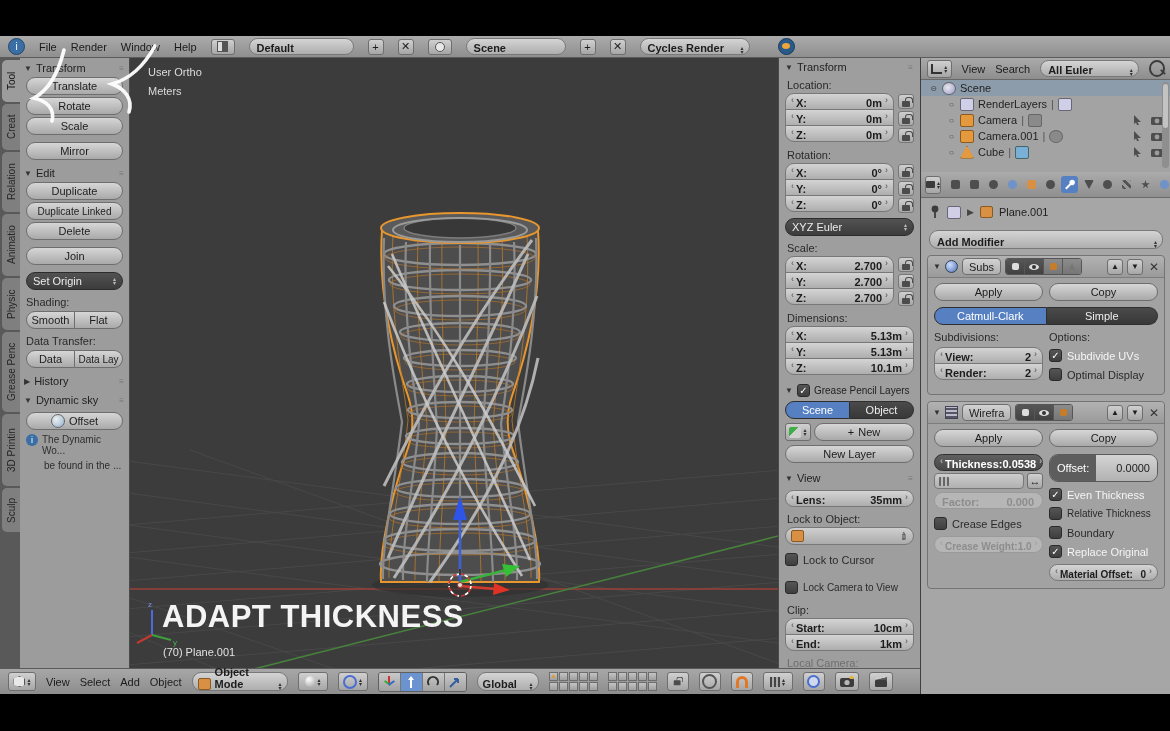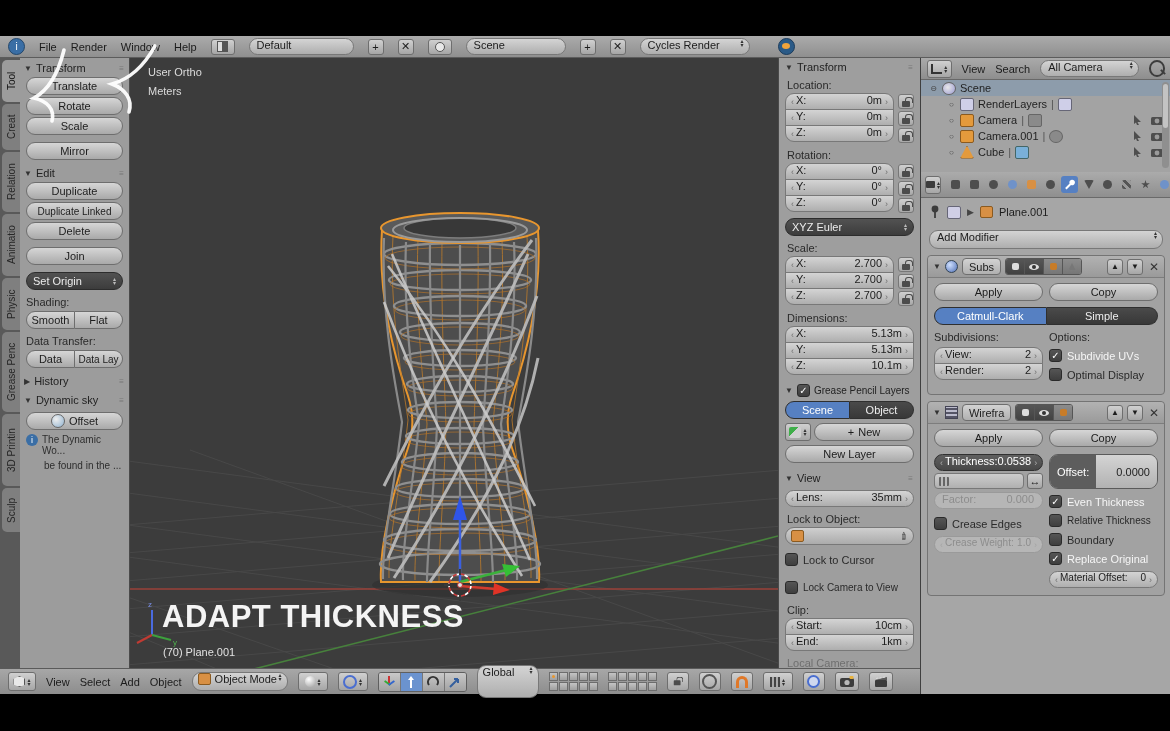--- a/index.html
+++ b/index.html
@@ -2,22 +2,22 @@
 <html><head>
 <meta charset="utf-8">
 <style>
   html,body{margin:0;padding:0;background:#000;}
   .stage{position:relative;width:1170px;height:731px;background:#000;overflow:hidden;
          font-family:"Liberation Sans","DejaVu Sans",sans-serif;font-size:11px;color:#1d1d1d;
          -webkit-font-smoothing:antialiased;}
   .ui{position:absolute;left:0;top:36px;width:1170px;height:658px;background:#3c3c3c;}
 
   
-  .f{display:flex;align-items:flex-start;height:17px;padding:0 5px;border:1px solid #787878;
-     border-radius:9px;background:linear-gradient(#d4d4d4,#aeaeae);color:#1c1c1c;box-sizing:border-box;}
+  .f{display:flex;align-items:flex-end;height:17px;padding:0 5px;border:1px solid #787878;
+     border-radius:9px;background:linear-gradient(#d4d4d4,#aeaeae);color:#1c1c1c;box-sizing:border-box;font-weight:bold;}
   .f .k{margin-left:2px;white-space:nowrap;}
   .f .v{margin-left:auto;margin-right:3px;white-space:nowrap;}
   .f .a{font-size:9px;color:#444;opacity:.65;line-height:17px;}
   .f.dark{background:linear-gradient(#606060,#484848);color:#fff;border-color:#303030;}
   .f.dark .a{color:#ddd;}
   .f.dis{background:#b6b6b6;color:#8d8d8d;border-color:#9a9a9a;}
   .f.dis .a{color:#999;}
   .stack .f{border-radius:0;margin-top:-1px;}
   .stack .f:first-child{border-radius:9px 9px 0 0;margin-top:0;}
   .stack .f:last-child{border-radius:0 0 9px 9px;}
@@ -139,21 +139,21 @@
   .tg:first-child{border-left:none;}
   .tg.darkbg{background:linear-gradient(#565656,#424242);}
   .tg .dot{width:7px;height:7px;border-radius:2px;background:#3a3a3a;}
   .tg.darkbg .dot{background:#ddd;}
   .eyeg{width:10px;height:6px;border-radius:50%;background:#ddd;position:relative;}
   .eyeg::after{content:"";position:absolute;left:3px;top:1px;width:4px;height:4px;border-radius:50%;background:#333;}
   .mod-body{padding:5px 6px 7px 6px;}
   .two{display:flex;gap:6px;}
   .two>div{flex:1;min-width:0;}
   .mchk{display:flex;align-items:center;gap:5px;margin:6px 0;}
-  .split{display:flex;height:35px;border:1px solid #5a5a5a;border-radius:9px;overflow:hidden;box-sizing:border-box;}
+  .split{display:flex;height:28px;border:1px solid #5a5a5a;border-radius:9px;overflow:hidden;box-sizing:border-box;}
   .split .sl{background:#5d5d5d;color:#fff;display:flex;align-items:center;padding:0 7px;}
   .split .sr{flex:1;background:linear-gradient(#d4d4d4,#b2b2b2);display:flex;align-items:center;justify-content:flex-end;padding:0 7px;color:#222;}
   .vg{display:flex;gap:3px;margin-top:2px;}
   .vgfield{flex:1;height:16px;border:1px solid #787878;border-radius:4px;background:linear-gradient(#cdcdcd,#b0b0b0);
            display:flex;align-items:center;padding:0 4px;box-sizing:border-box;}
   .vgico{width:10px;height:9px;background:repeating-linear-gradient(90deg,#666 0 2px,#bbb 2px 4px);border-radius:1px;}
 
   
   .vheader{position:absolute;left:0;top:632px;width:920px;height:26px;background:linear-gradient(#a7a7a7,#8d8d8d);
            border-top:1px solid #5a5a5a;display:flex;align-items:center;gap:10px;padding:0 8px;box-sizing:border-box;}
@@ -591,21 +591,21 @@
       <span class="ibtn" style="width:26px;height:18px">
             <span style="display:inline-block;width:9px;height:8px;border-left:2px solid #333;border-bottom:2px solid #333"></span>
             <span class="updn darktxt" style="margin-left:2px">
               <span>▴</span>
               <span>▾</span>
             </span>
           </span>
       <span class="menu">View</span>
       <span class="menu">Search</span>
       <span class="f" style="width:104px">
-            <span class="v" style="margin-left:2px;margin-right:auto">All Camera</span>
+            <span class="v" style="margin-left:2px;margin-right:auto">All Euler</span>
             <span class="updn darktxt">
               <span>▴</span>
               <span>▾</span>
             </span>
           </span>
       <span style="width:13px;height:13px;border:2px solid #3c3c3c;border-radius:50%;position:relative">
             <i style="position:absolute;left:9px;top:9px;width:6px;height:2px;background:#3c3c3c;transform:rotate(45deg)"></i>
           </span>
     </div>
     <div class="outliner">
@@ -942,21 +942,21 @@
             <svg width="12" height="12" viewBox="0 0 12 12">
               <path d="M2 9 A5 5 0 1 1 10 9" fill="none" stroke="#333" stroke-width="2"></path>
             </svg>
           </span>
       <span class="mb">
             <svg width="12" height="12" viewBox="0 0 12 12">
               <path d="M1 11 L9 3 M9 3 L9 7 M9 3 L5 3" fill="none" stroke="#345f9e" stroke-width="2"></path>
             </svg>
           </span>
     </span>
-    <span class="f" style="width:62px;height:33px">
+    <span class="f" style="width:62px;height:19px">
           <span>Global</span>
           <span class="updn darktxt">
             <span>▴</span>
             <span>▾</span>
           </span>
         </span>
     <span class="layergrid">
       <i class="lcell on"></i>
           <i class="lcell"></i>
           <i class="lcell"></i>

